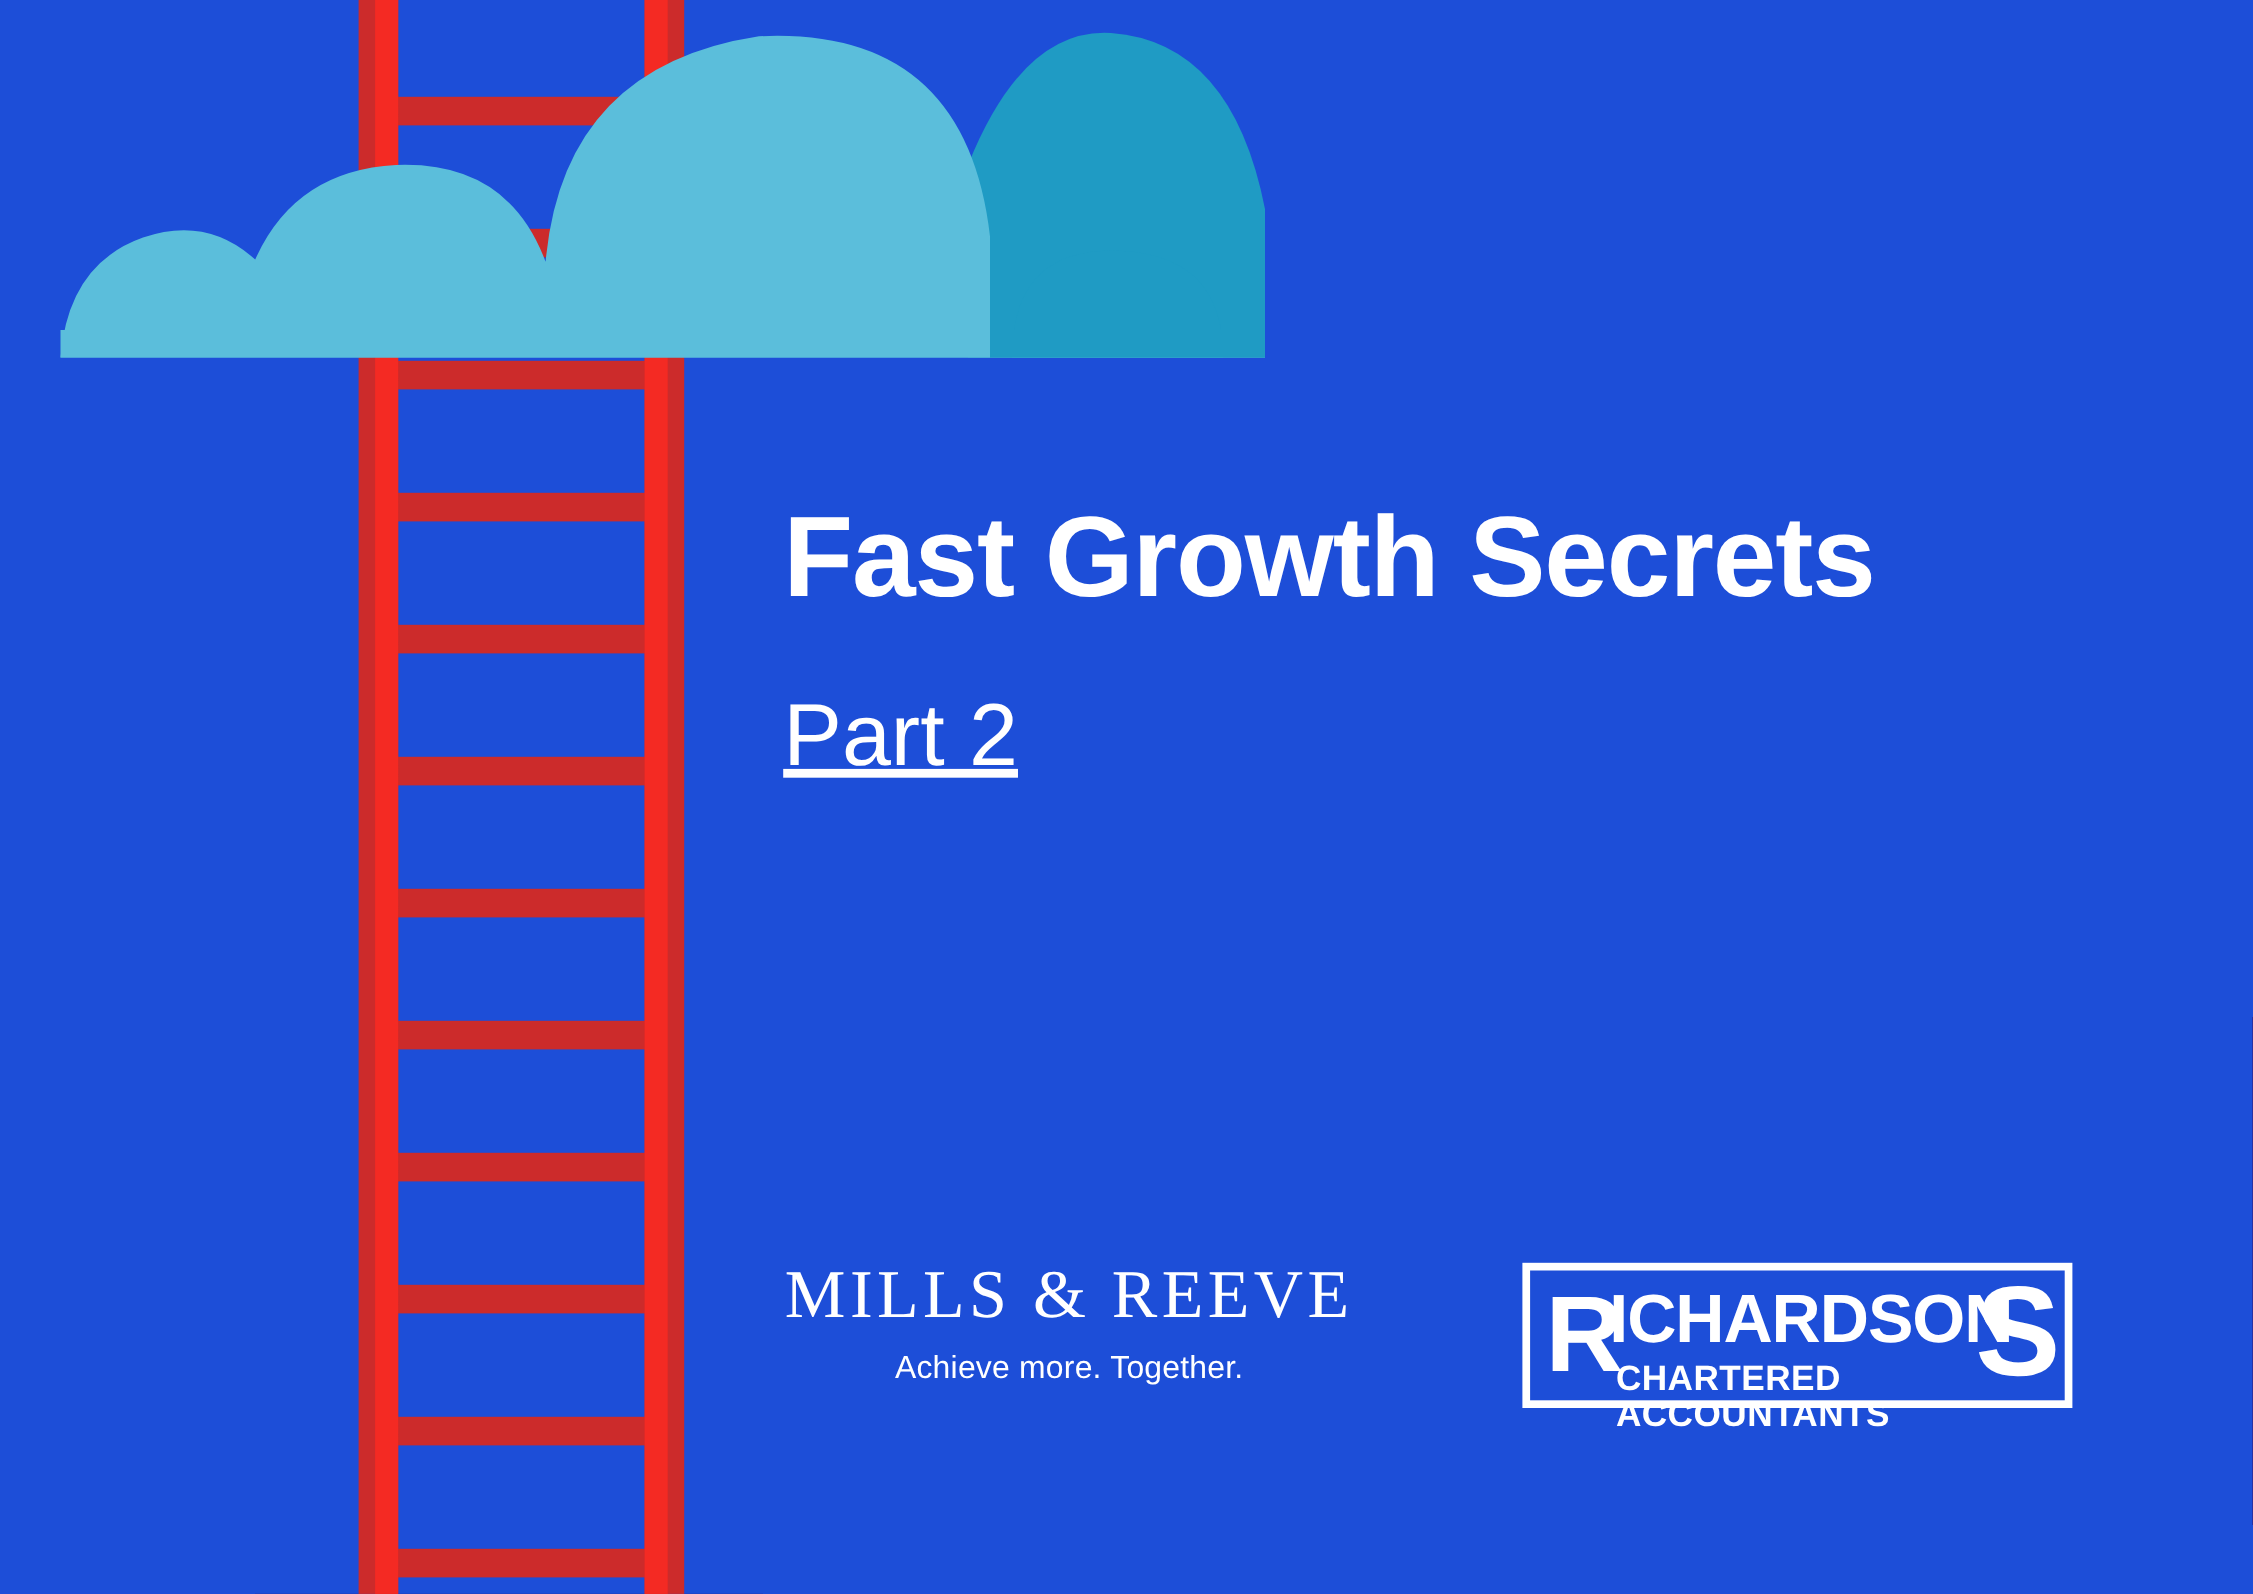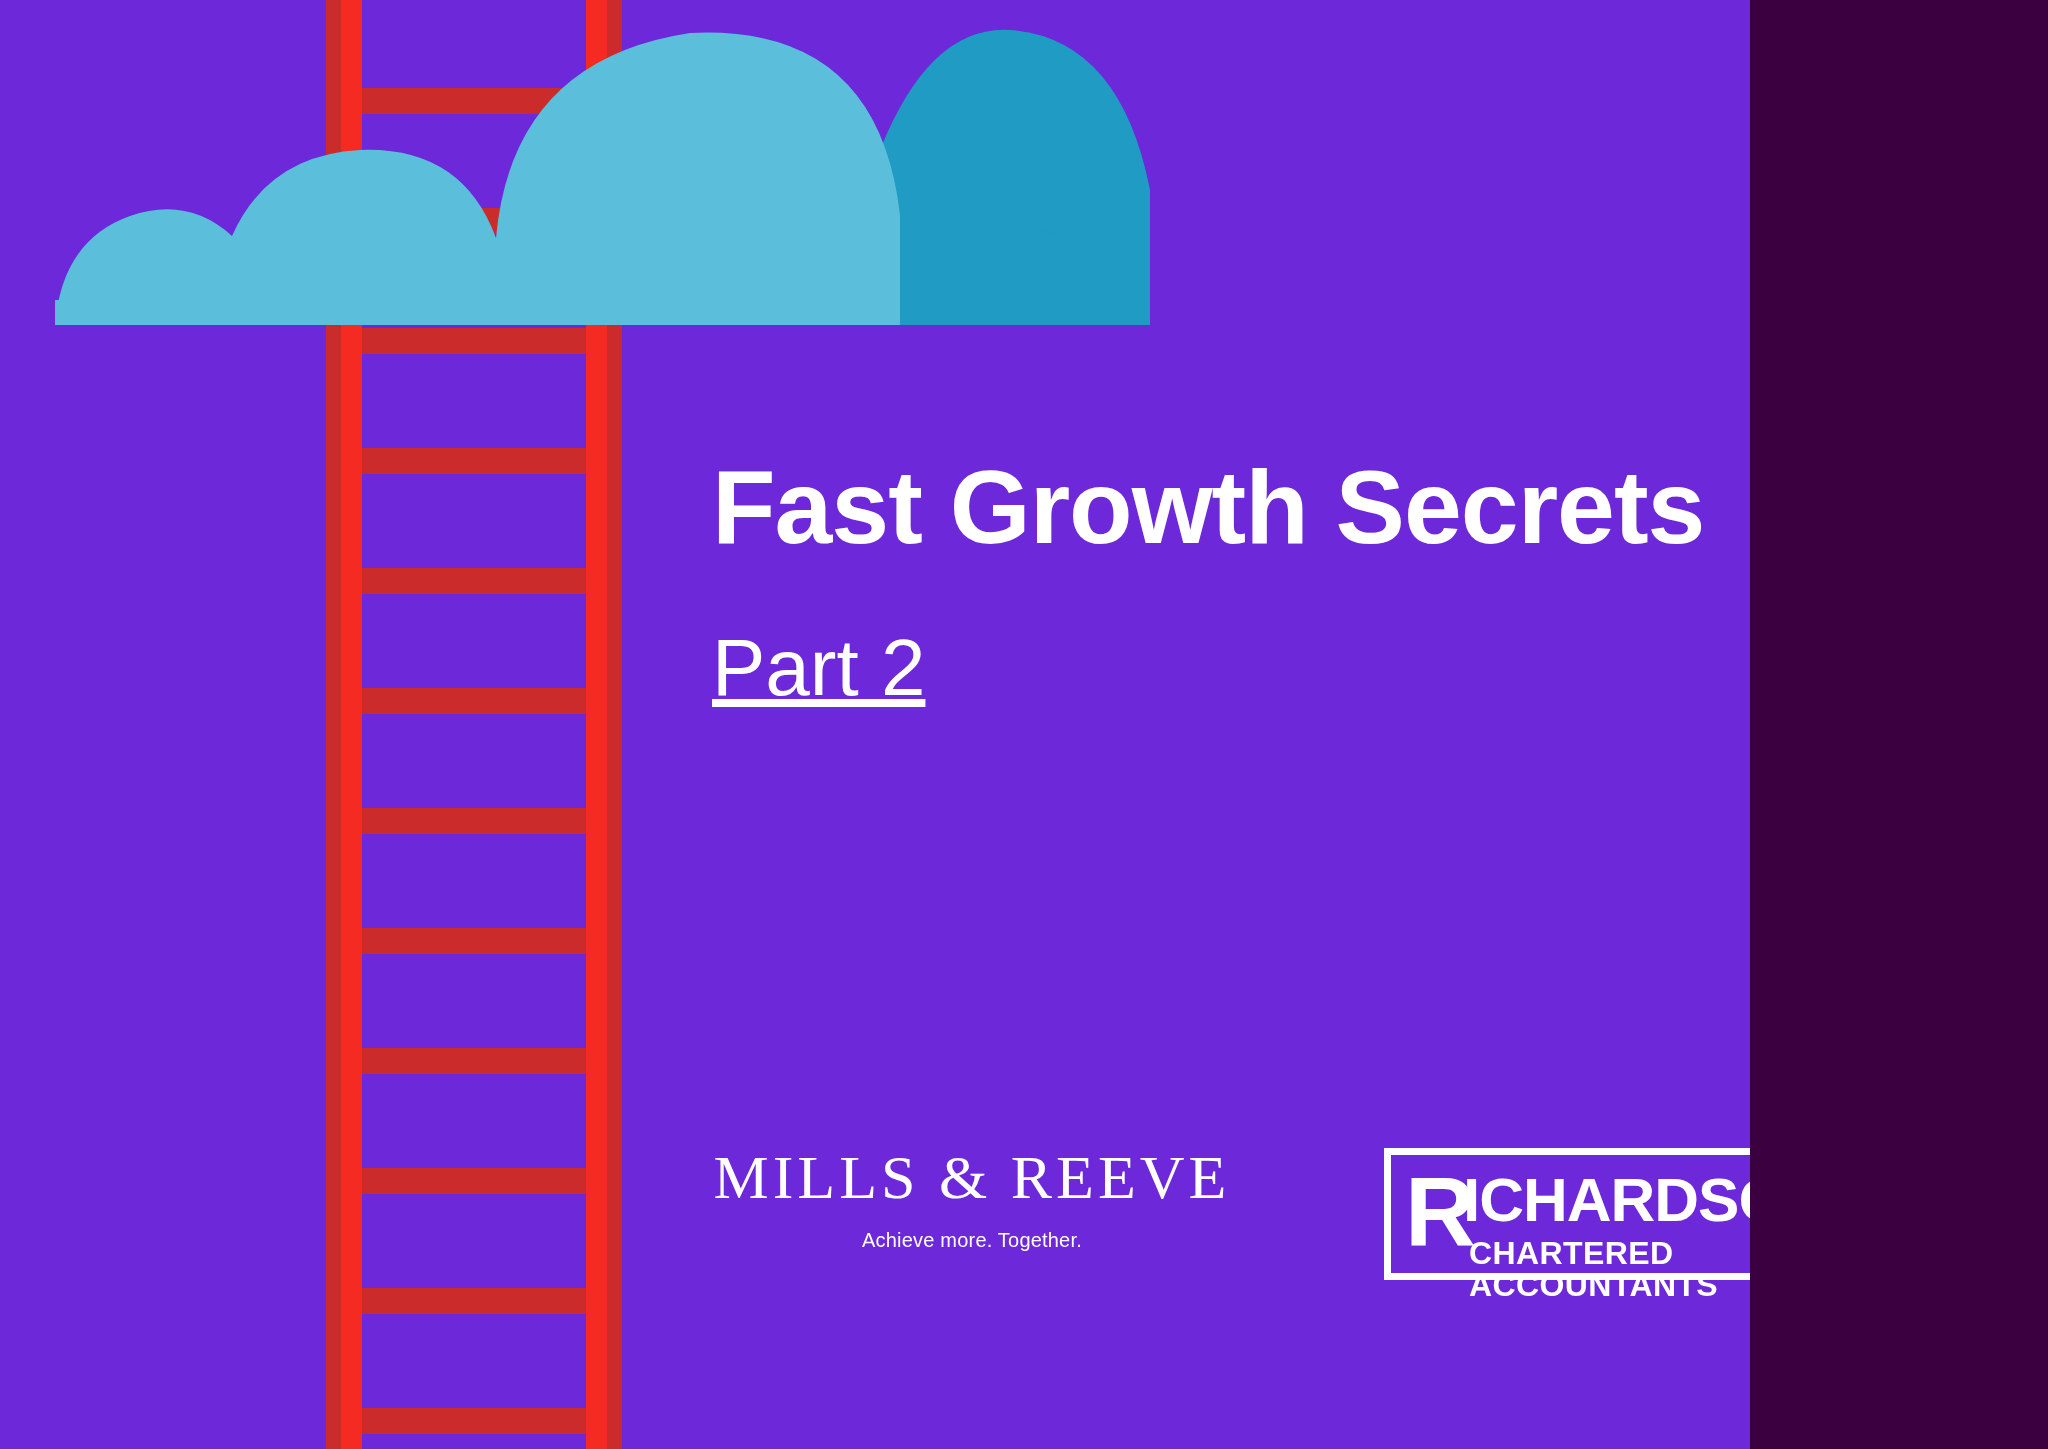--- a/index.html
+++ b/index.html
@@ -2,24 +2,24 @@
 <html><head>
 <meta charset="utf-8">
 <style>
   html, body {
     margin: 0;
     padding: 0;
     background: #3a0040;
   }
   #slide {
     position: relative;
-    width: 1750px;
+    width: 2048px;
     height: 1449px;
     overflow: hidden;
-    background: #6d28d9;
+    background: #1d4ed8;
     font-family: "Liberation Sans", sans-serif;
   }
 
   
   #ladder {
     position: absolute;
     left: 0;
     top: 0;
     width: 2048px;
     height: 1449px;
@@ -94,21 +94,21 @@
     font-family: "Liberation Serif", serif;
     font-size: 62px;
     font-weight: 400;
     color: #ffffff;
     letter-spacing: 4px;
     line-height: 1;
     white-space: nowrap;
   }
   #mills-reeve-tagline {
     font-family: "Liberation Sans", sans-serif;
-    font-size: 20px;
+    font-size: 29px;
     font-weight: 400;
     color: #ffffff;
     letter-spacing: 0.2px;
     margin-top: 22px;
     line-height: 1;
   }
 
   
   #logo-richardsons {
     position: absolute;

